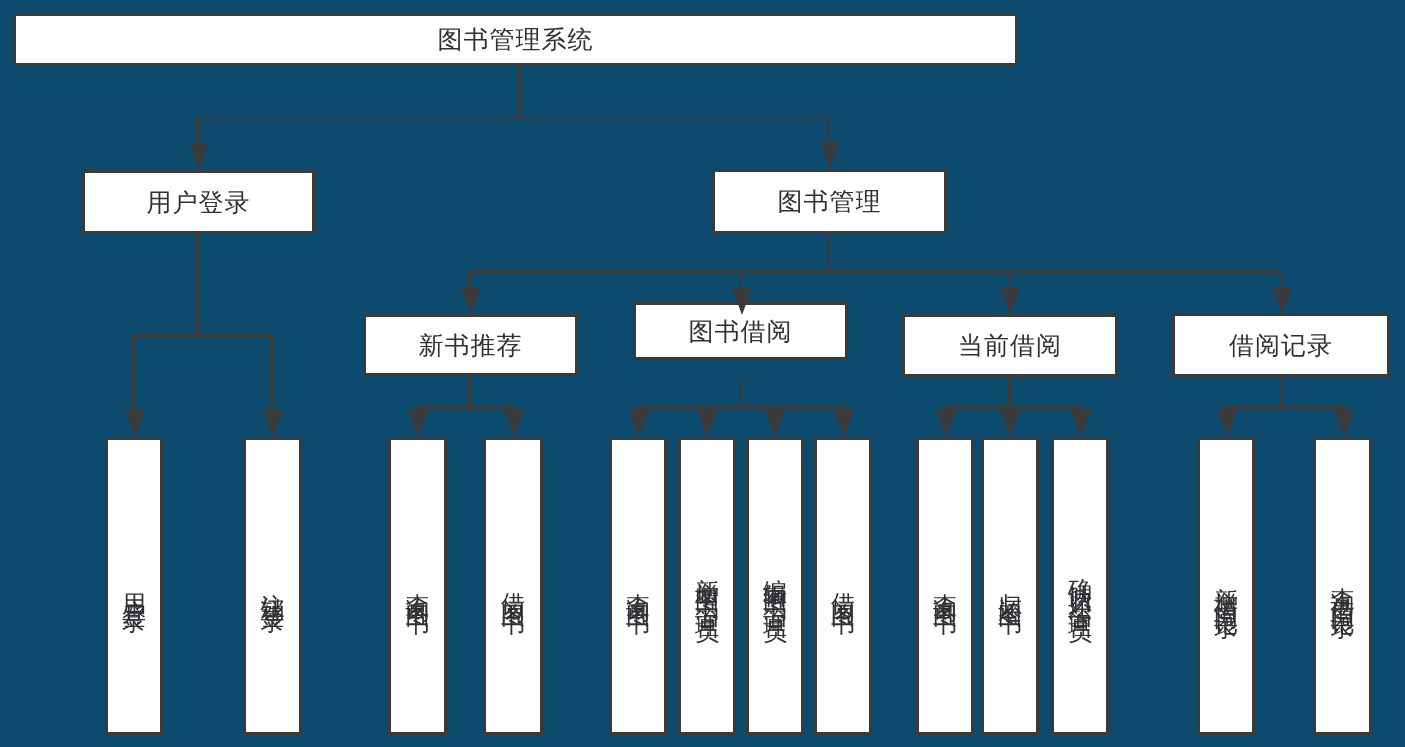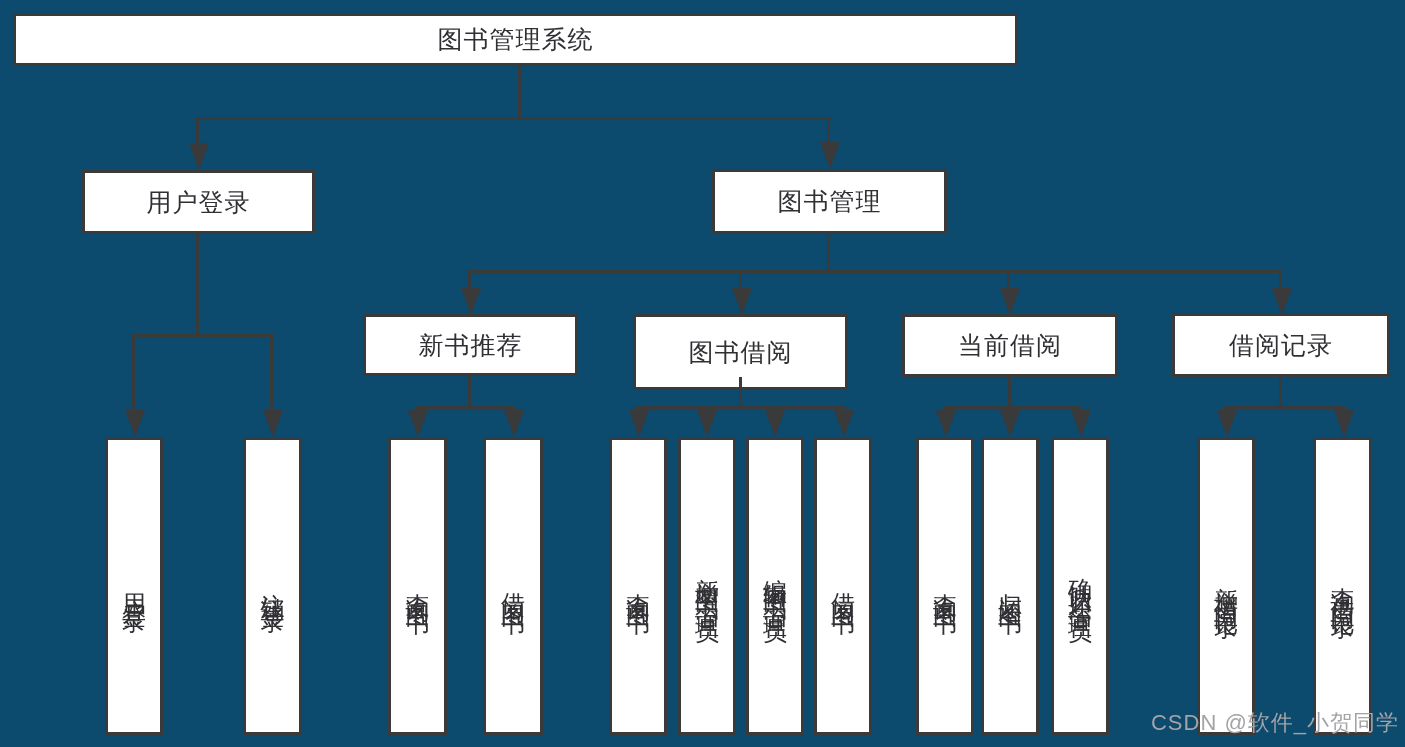--- a/index.html
+++ b/index.html
@@ -57,21 +57,21 @@
 <body>
 
 <div class="canvas">
 
   <div class="box hbox" style="left:13px;top:13px;width:1005px;height:53px;">图书管理系统</div>
 
   <div class="box hbox" style="left:82px;top:170px;width:233px;height:64px;">用户登录</div>
   <div class="box hbox" style="left:363px;top:314px;width:215px;height:62px;">新书推荐</div>
 
   <div class="box hbox" style="left:712px;top:169px;width:235px;height:65px;">图书管理</div>
-  <div class="box hbox" style="left:633px;top:314px;width:215px;height:76px;">图书借阅</div>
+  <div class="box hbox" style="left:633px;top:302px;width:215px;height:58px;">图书借阅</div>
   <div class="box hbox" style="left:902px;top:314px;width:216px;height:63px;">当前借阅</div>
   <div class="box hbox" style="left:1172px;top:313px;width:218px;height:64px;text-align:center;">借阅记录</div>
 
   <div class="box vbox" style="left:105px;top:437px;width:58px;height:298px;">用户登录</div>
   <div class="box vbox" style="left:243px;top:437px;width:59px;height:298px;">注销登录</div>
 
   <div class="box vbox" style="left:388px;top:437px;width:59px;height:298px;">查询图书</div>
   <div class="box vbox" style="left:483px;top:437px;width:60px;height:298px;">借阅图书</div>
 
   <div class="box vbox" style="left:609px;top:437px;width:58px;height:298px;">查询图书</div>
@@ -138,15 +138,14 @@
   <div class="arrow" style="left:1000px;top:410px;"></div>
   <div class="arrow" style="left:1071px;top:410px;"></div>
 
   <div class="line" style="left:1279px;top:377px;width:3px;height:31px;"></div>
   <div class="line" style="left:1224px;top:406px;width:121px;height:3px;"></div>
   <div class="line" style="left:1224px;top:406px;width:3px;height:8px;"></div>
   <div class="line" style="left:1341px;top:406px;width:3px;height:8px;"></div>
   <div class="arrow" style="left:1217px;top:410px;"></div>
   <div class="arrow" style="left:1334px;top:410px;"></div>
 
-  <div class="watermark">CSDN @软件_小贺同学</div>
 
 </div>
 
 </body></html>

